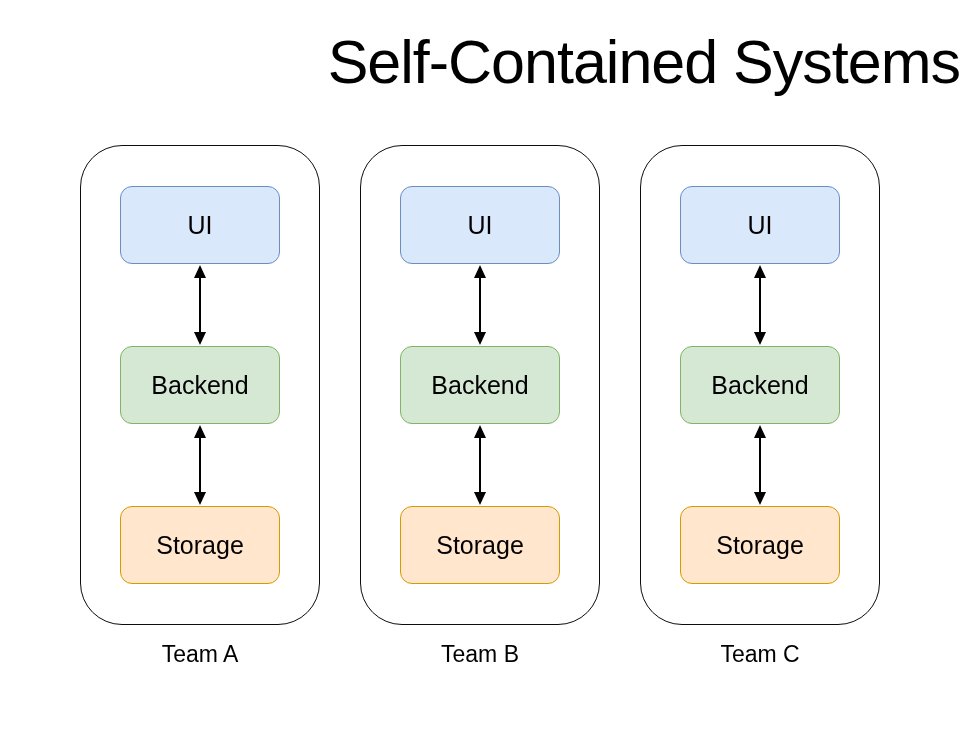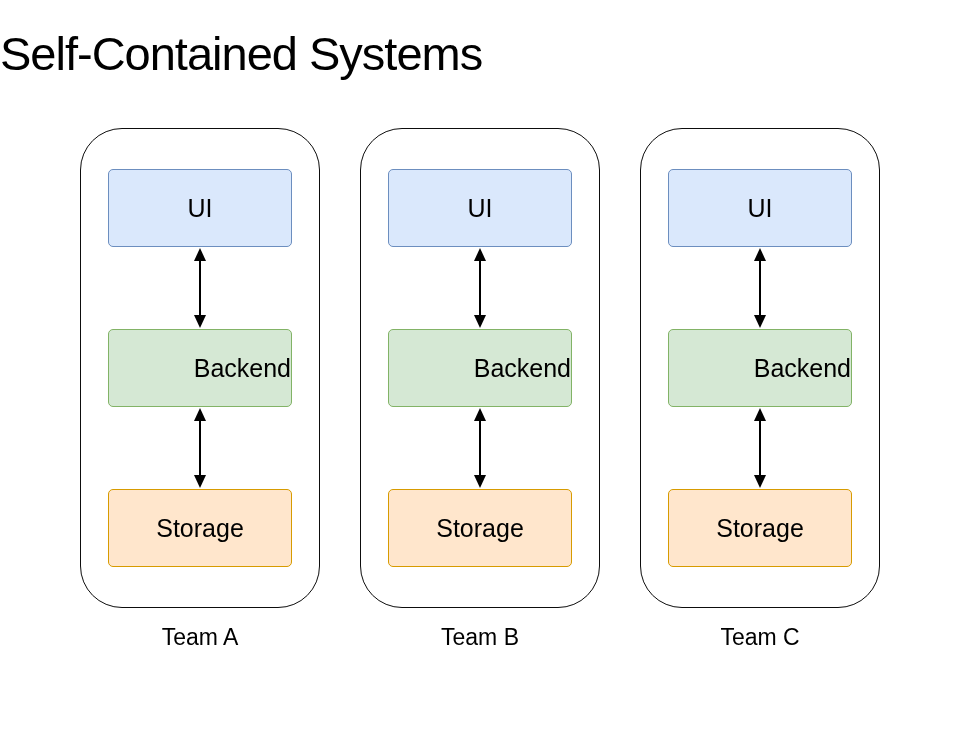--- a/index.html
+++ b/index.html
@@ -12,22 +12,22 @@
   }
   .page {
     width: 960px;
     height: 740px;
     margin: 0 auto;
     overflow: hidden;
     background: var(--background, #ffffff);
   }
   .title {
     margin: 26px 0 0 0;
-    text-align: left;
-    font-size: 47px;
+    text-align: right;
+    font-size: 61px;
     font-weight: 400;
     line-height: 1.2;
     letter-spacing: -1px;
     color: var(--text, #000000);
   }
   .diagram {
     margin-top: 46px;
     display: flex;
     justify-content: center;
     gap: 40px;
@@ -41,39 +41,38 @@
     width: 240px;
     height: 480px;
     border: 1px solid var(--container-border, #000000);
     border-radius: 42px;
     background: var(--background, #ffffff);
     display: flex;
     flex-direction: column;
     align-items: center;
   }
   .box {
-    width: 184px;
+    width: 160px;
     height: 78px;
-    border-radius: 5px;
+    border-radius: 12px;
     border: 1px solid;
     display: flex;
     align-items: center;
     justify-content: center;
     font-size: 25px;
     flex: 0 0 auto;
   }
   .box-ui {
     margin-top: 40px;
     background: var(--ui-fill, #dae8fc);
     border-color: var(--ui-border, #6c8ebf);
   }
   .box-backend {
     background: var(--backend-fill, #d5e8d4);
     border-color: var(--backend-border, #82b366);
-    justify-content: flex-end;
   }
   .box-storage {
     background: var(--storage-fill, #ffe6cc);
     border-color: var(--storage-border, #d79b00);
   }
   .arrow {
     width: 26px;
     height: 82px;
     flex: 0 0 auto;
     color: var(--arrow, #000000);

